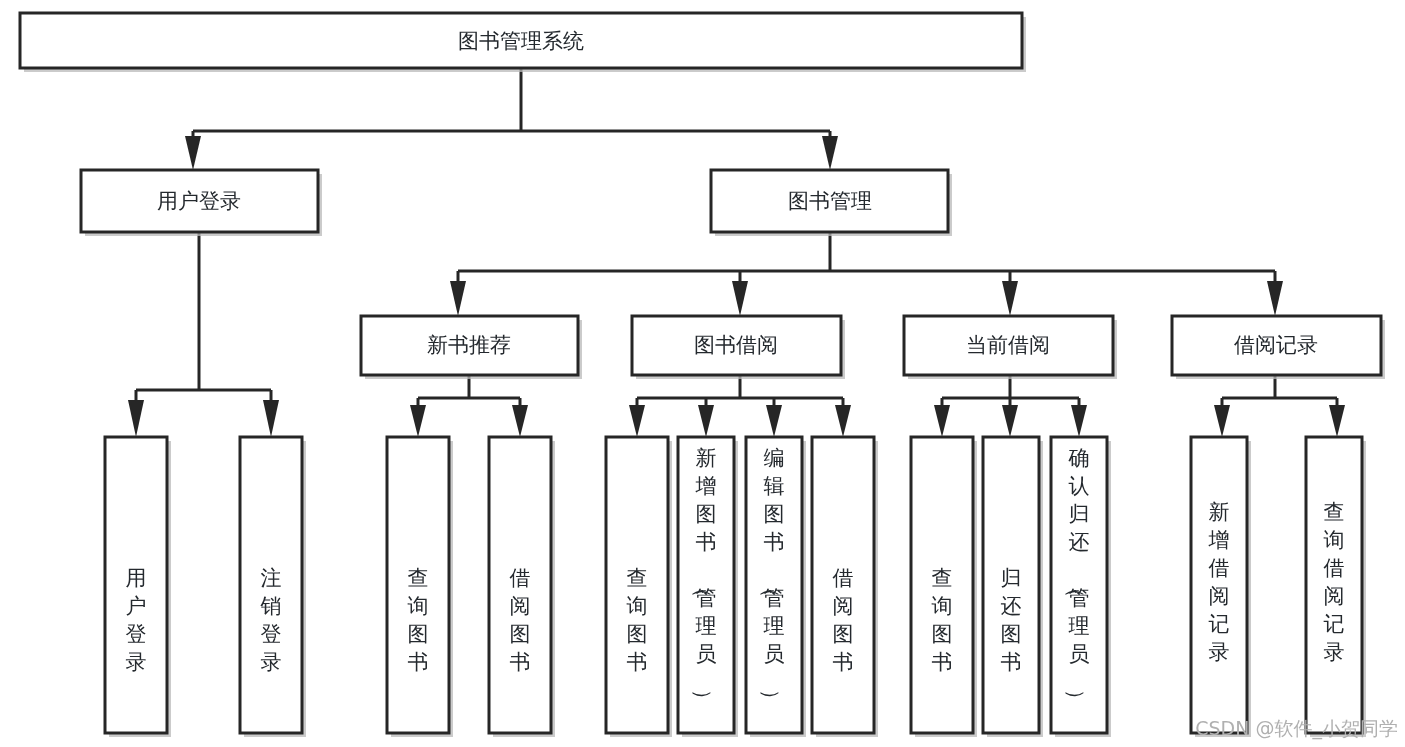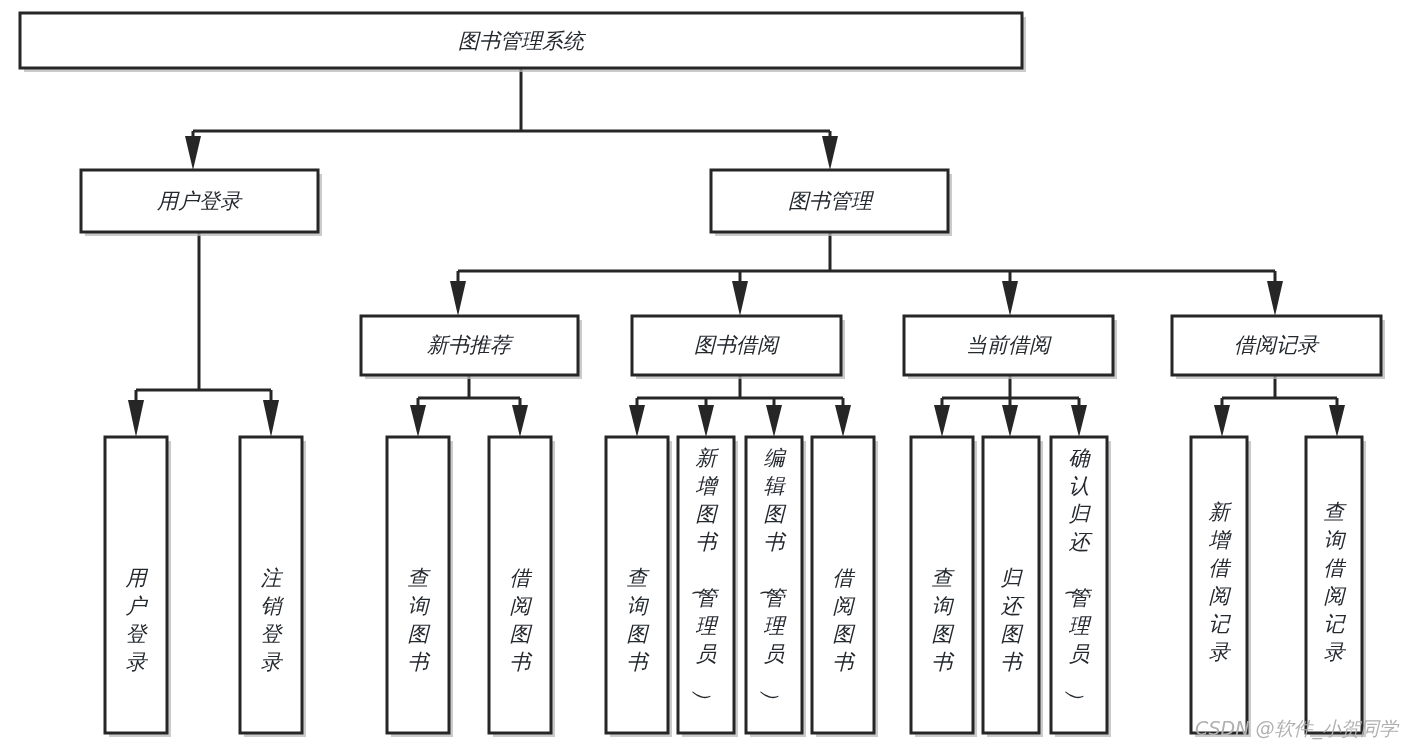--- a/index.html
+++ b/index.html
@@ -12,21 +12,20 @@
     width: 1405px;
     height: 747px;
     font-family: "DejaVu Sans", "Liberation Sans", sans-serif;
     overflow: hidden;
     position: relative;
   }
   #diagram-root {
     position: relative;
     width: 1352px;
     height: 747px;
-    font-style: italic;
   }
   svg#flowchart {
     display: block;
     width: 1405px;
     height: 747px;
   }
   .node-box {
     fill: #ffffff;
     stroke: #262626;
     stroke-width: 3;

